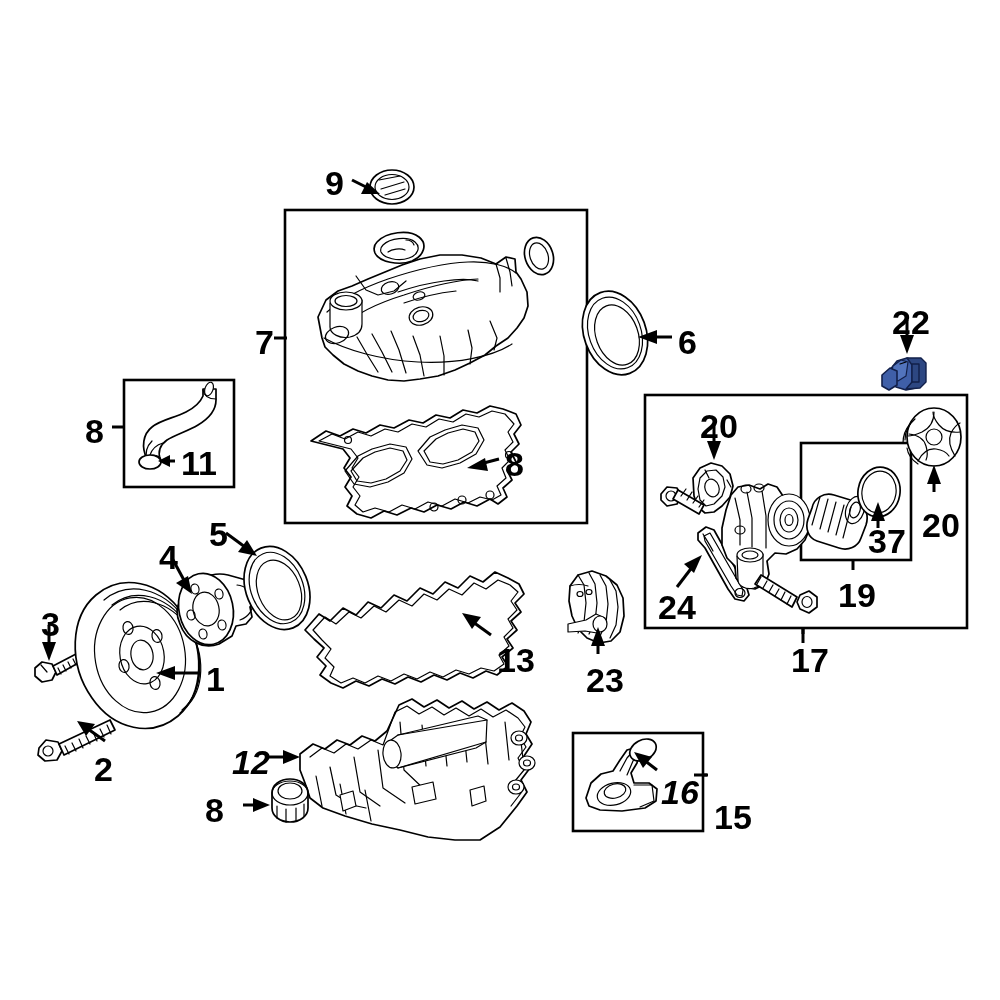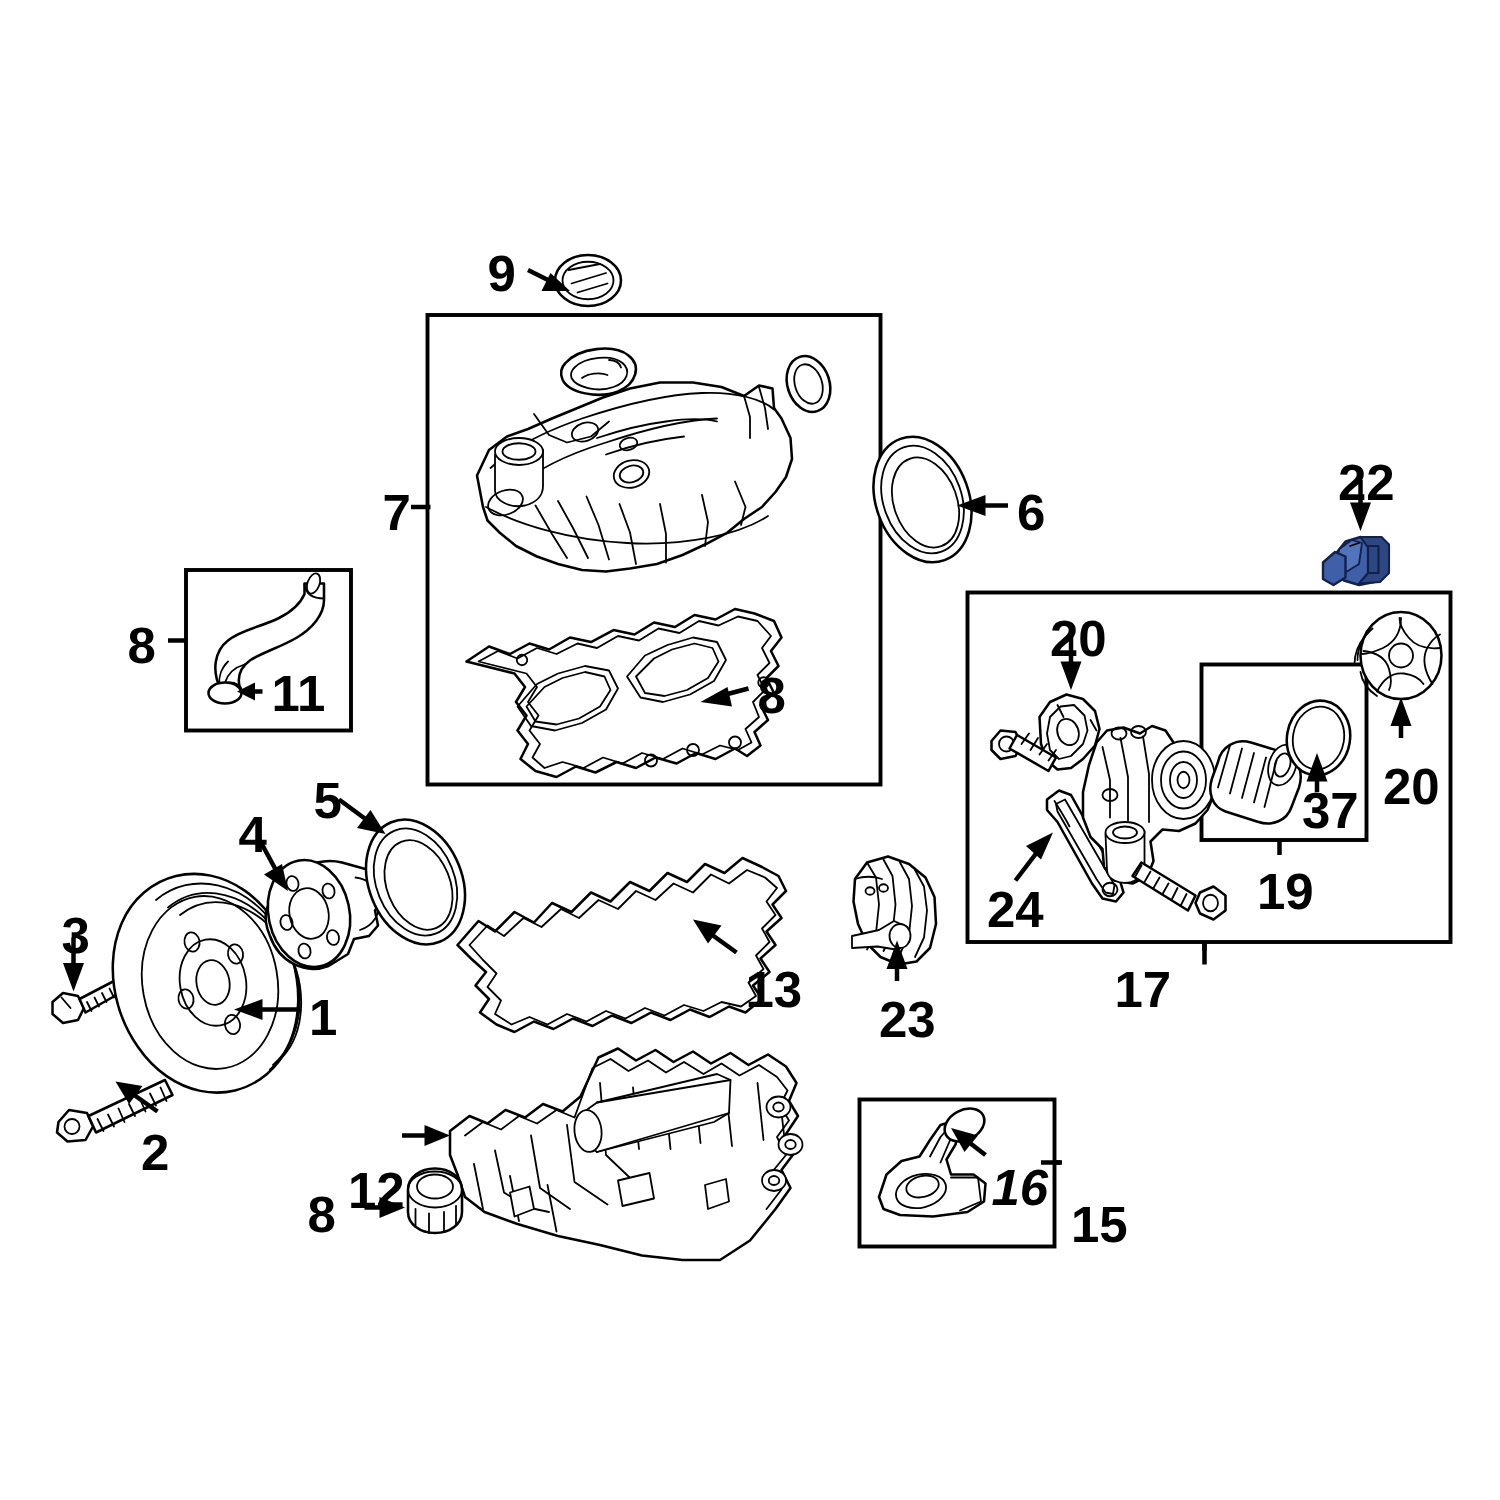--- a/index.html
+++ b/index.html
@@ -582,26 +582,26 @@
   <div class="callout-label" style="left:94px;  top:752px;">2</div>
   <div class="callout-label" style="left:41px;  top:607px;">3</div>
   <div class="callout-label" style="left:159px; top:540px;">4</div>
   <div class="callout-label" style="left:209px; top:517px;">5</div>
   <div class="callout-label" style="left:678px; top:325px;">6</div>
   <div class="callout-label" style="left:255px; top:325px;">7</div>
   <div class="callout-label" style="left:505px; top:447px;">8</div>
   <div class="callout-label" style="left:325px; top:166px;">9</div>
   <div class="callout-label" style="left:85px;  top:414px;">8</div>
   <div class="callout-label" style="left:181px; top:446px;">11</div>
-  <div class="callout-label" style="left:232px; top:777px;">12</div>
+  <div class="callout-label" style="left:232px; top:745px;font-style:italic;">12</div>
   <div class="callout-label" style="left:497px; top:643px;">13</div>
   <div class="callout-label" style="left:205px; top:793px;">8</div>
   <div class="callout-label" style="left:714px; top:800px;">15</div>
   <div class="callout-label" style="left:661px; top:775px;font-style:italic;">16</div>
-  <div class="callout-label" style="left:743px; top:643px;">17</div>
+  <div class="callout-label" style="left:791px; top:643px;">17</div>
   <div class="callout-label" style="left:700px; top:409px;">20</div>
   <div class="callout-label" style="left:838px; top:578px;">19</div>
   <div class="callout-label" style="left:922px; top:490px;margin-top:18px;">20</div>
   <div class="callout-label" style="left:868px; top:524px;">37</div>
   <div class="callout-label" style="left:892px; top:305px;">22</div>
   <div class="callout-label" style="left:586px; top:663px;">23</div>
   <div class="callout-label" style="left:658px; top:590px;">24</div>
 
 </div>
 

